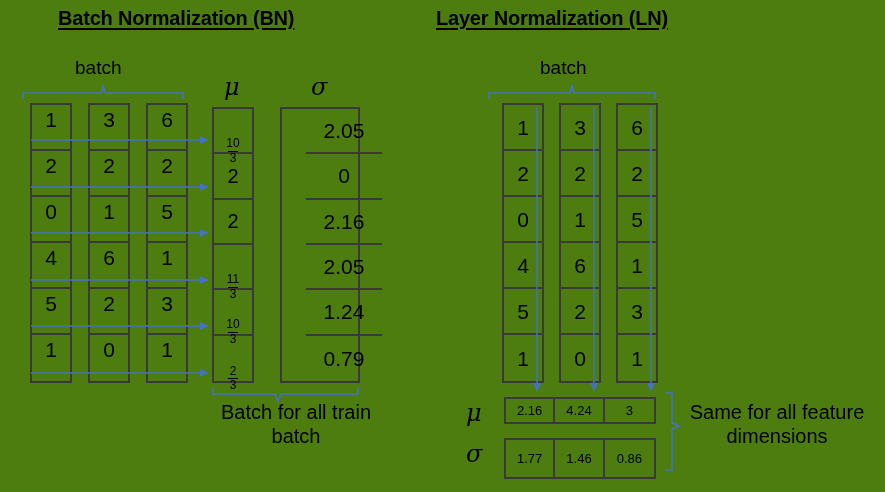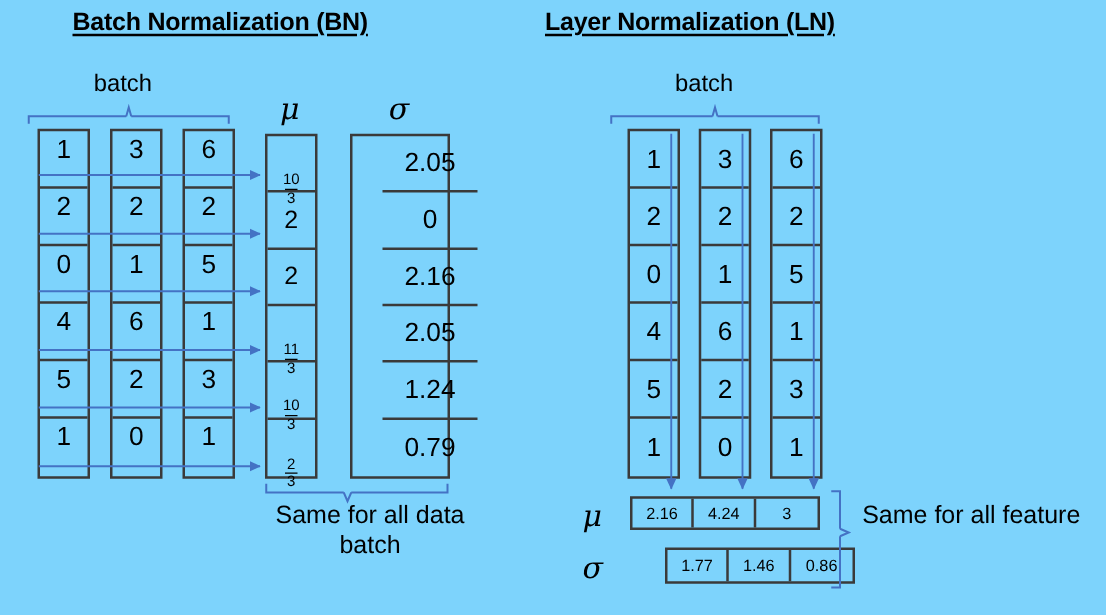--- a/index.html
+++ b/index.html
@@ -4,21 +4,21 @@
 <style>
   html, body {
     margin: 0;
     padding: 0;
     background: #ffffff;
   }
   #canvas {
     position: relative;
     width: 885px;
     height: 492px;
-    background: #7dd3fc;
+    background: #4d7c0f;
     font-family: "Liberation Sans", sans-serif;
     color: #000000;
     overflow: hidden;
   }
   .abs { position: absolute; }
 
   
   .panel-title {
     font-size: 20px;
     font-weight: bold;
@@ -189,21 +189,21 @@
   <div class="abs col-box" id="bn-sig-col" style="left:280px; top:107px; width:80px; height:276px;">
       <div class="cell sig-cell" style="height: 45.3333px;">2.05</div>
       <div class="cell sig-cell" style="height: 45.3333px;">0</div>
       <div class="cell sig-cell" style="height: 45.3333px;">2.16</div>
       <div class="cell sig-cell" style="height: 45.3333px;">2.05</div>
       <div class="cell sig-cell" style="height: 45.3333px;">1.24</div>
       <div class="cell sig-cell" style="height: 45.3333px;">0.79</div>
     </div>
 
   <div class="abs caption" style="left:196px; top:400px; width:200px;">
-    <div>Same for all data</div>
+    <div>Batch for all train</div>
     <div>batch</div>
   </div>
 
   <div class="abs panel-title" style="left:436px; top:7px;">Layer Normalization (LN)</div>
 
   <div class="abs batch-label" style="left:540px; top:57px;">batch</div>
 
   <div class="abs col-box" id="ln-col-0" style="left:502px; top:103px; width:42px; height:280px;">
       <div class="cell " style="height: 46px;">1</div>
       <div class="cell " style="height: 46px;">2</div>
@@ -230,28 +230,29 @@
     </div>
 
   <div class="abs greek" style="left:466px; top:399px;">μ</div>
   <div class="abs ln-row" id="ln-mu-row" style="left:504px; top:397px; width:152px; height:27px;">
       <div class="lcell" style="width: 49.3333px;">2.16</div>
       <div class="lcell" style="width: 49.3333px;">4.24</div>
       <div class="lcell" style="width: 49.3333px;">3</div>
     </div>
 
   <div class="abs greek" style="left:466px; top:440px;">σ</div>
-  <div class="abs ln-row" id="ln-sig-row" style="left:504px; top:438px; width:152px; height:29px;margin-left:28px;">
+  <div class="abs ln-row" id="ln-sig-row" style="left:504px; top:438px; width:152px; height:41px;">
       <div class="lcell" style="width: 49.3333px;">1.77</div>
       <div class="lcell" style="width: 49.3333px;">1.46</div>
       <div class="lcell" style="width: 49.3333px;">0.86</div>
     </div>
 
   <div class="abs caption" style="left:672px; top:400px; width:210px;">
     <div>Same for all feature</div>
+    <div>dimensions</div>
   </div>
 
   <svg class="overlay" viewBox="0 0 885 492">
     <defs>
       <marker id="arrH" markerWidth="7" markerHeight="7" refX="5.6" refY="3.2" orient="auto" markerUnits="strokeWidth">
         <path d="M0,0.4 L6,3.2 L0,6 z" fill="#4472C4"></path>
       </marker>
       <marker id="arrV" markerWidth="7" markerHeight="7" refX="5.6" refY="3.2" orient="auto" markerUnits="strokeWidth">
         <path d="M0,0.4 L6,3.2 L0,6 z" fill="#4472C4"></path>
       </marker>

